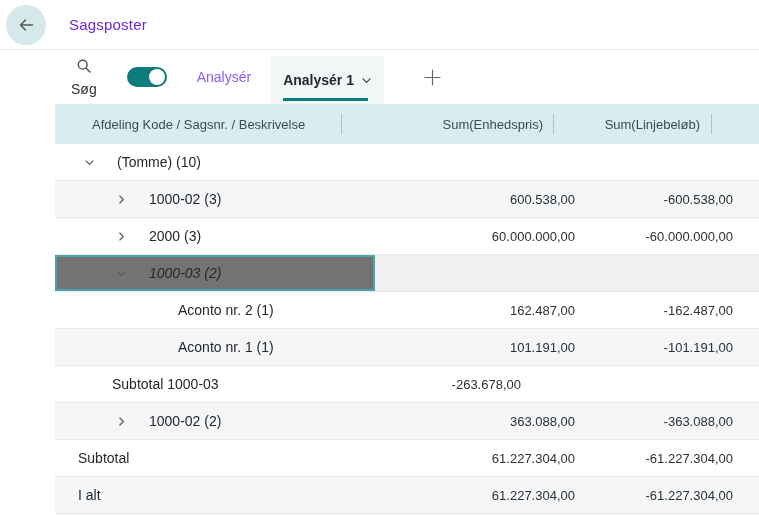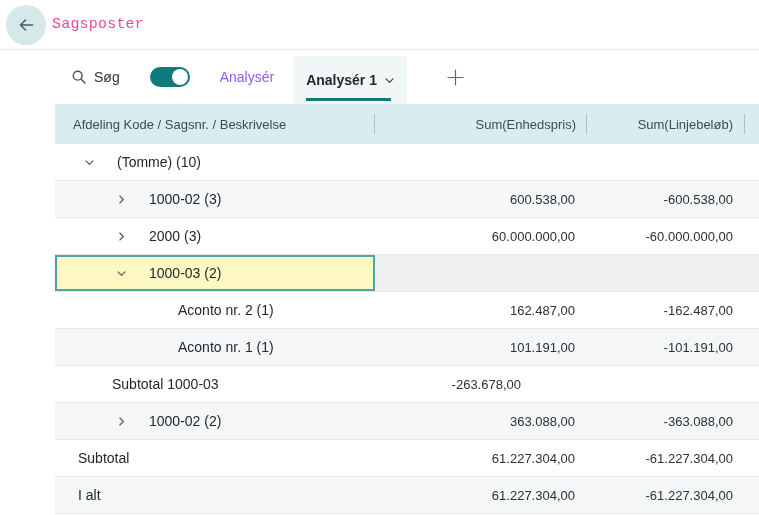--- a/index.html
+++ b/index.html
@@ -11,62 +11,62 @@
   }
   .page { width:759px; height:515px; position:relative; background:#fff; }
 
   
   .topbar { height:50px; border-bottom:1px solid #e9e9e9; display:flex; align-items:center; }
   .back-btn {
     width:40px; height:40px; border-radius:50%; background:#d5e9ea;
     border:none; margin-left:6px; display:flex; align-items:center; justify-content:center;
     cursor:pointer; flex:0 0 auto;
   }
-  .page-title { margin-left:6px; font-size:15px; color:#ec4899; letter-spacing:.2px;font-family:Liberation Mono, monospace; }
+  .page-title { margin-left:23px; font-size:15px; color:#6d28d9; letter-spacing:.2px; }
 
   
   .toolbar { margin-left:55px; height:54px; display:flex; align-items:center; }
-  .search-btn { display:flex; align-items:center; gap:7px; margin-left:16px; background:none; border:none; cursor:pointer; }
+  .search-btn { display:flex; align-items:center; gap:7px; margin-left:16px; background:none; border:none; cursor:pointer;flex-direction:column; }
   .search-btn span { font-size:14px; color:#2e3337; }
   .toggle { margin-left:30px; width:40px; height:20px; border-radius:10px; background:#0e7c7c; position:relative; cursor:pointer; flex:0 0 auto; }
   .toggle .knob { position:absolute; top:2px; right:2px; width:16px; height:16px; border-radius:50%; background:#fff; box-shadow:0 0 1px rgba(0,0,0,.3); }
   .toggle-label { margin-left:30px; font-size:14px; color:#8b5cf6; }
   .tab {
     margin-left:20px; align-self:flex-end; height:48px; min-width:105px;
     background:#f1f7f7; display:flex; align-items:center; justify-content:center; gap:7px;
     padding:0 12px; position:relative; cursor:pointer; border:none;
   }
   .tab .tab-label { font-size:14px; font-weight:bold; color:#23282c; }
   .tab .underline { position:absolute; left:12px; right:16px; bottom:3px; height:3px; background:#0e7c7c; }
   .add-btn { margin-left:38px; background:none; border:none; cursor:pointer; display:flex; align-items:center; }
 
   
   .table { margin-left:55px; width:704px; }
   .thead { display:flex; height:40px; background:#d9edf0; align-items:center; }
   .th { font-size:13px; color:#3d4b54; position:relative; height:100%; display:flex; align-items:center; }
-  .th.c1 { width:320px; padding-left:18px; }
+  .th.c1 { width:279px; padding-left:29px;margin-left:8px; }
   .th.c2 { width:212px; justify-content:flex-end; padding-right:11px;text-align:center; }
   .th.c3 { width:158px; justify-content:flex-end; padding-right:12px; }
   .th.fill { flex:1; }
   .th .divider { position:absolute; right:0; top:10px; height:20px; width:1px; background:#a5c3cb; }
 
   .trow { display:flex; height:37px; border-bottom:1px solid #e6e8ea; background:#fff; cursor:pointer; }
   .trow:nth-child(even) { background:#f5f6f7; }
   .c { display:flex; align-items:center; height:100%; }
   .cell1 { width:320px; font-size:14px; color:#23282d; }
   .cell2 { width:212px; justify-content:flex-end; padding-right:12px; font-size:13px; color:#2b3135; }
   .cell3 { width:158px; justify-content:flex-end; padding-right:12px; font-size:13px; color:#2b3135; }
   .cfill { flex:1; }
   .cell1.lvl0 { padding-left:28px; }
   .cell1.lvl1 { padding-left:60px; }
   .cell1.lvl2 { padding-left:123px; }
   .cell1.sub  { padding-left:57px; }
   .cell1.grand{ padding-left:23px; }
   .chev { width:12px; height:12px; display:flex; align-items:center; justify-content:center; margin-right:22px; flex:0 0 auto; }
-  .trow.selected .cell1 { background:#fef9c3; box-shadow:inset 0 0 0 2px #4fa3aa; }
+  .trow.selected .cell1 { background:#737373; box-shadow:inset 0 0 0 2px #4fa3aa;font-style:italic; }
   .trow.selected .cell2, .trow.selected .cell3, .trow.selected .cfill { background:#eff0f1; }
   svg { display:block; }
 </style>
 </head>
 <body>
 
 <div class="page">
 
   <div class="topbar">
     <button class="back-btn">

